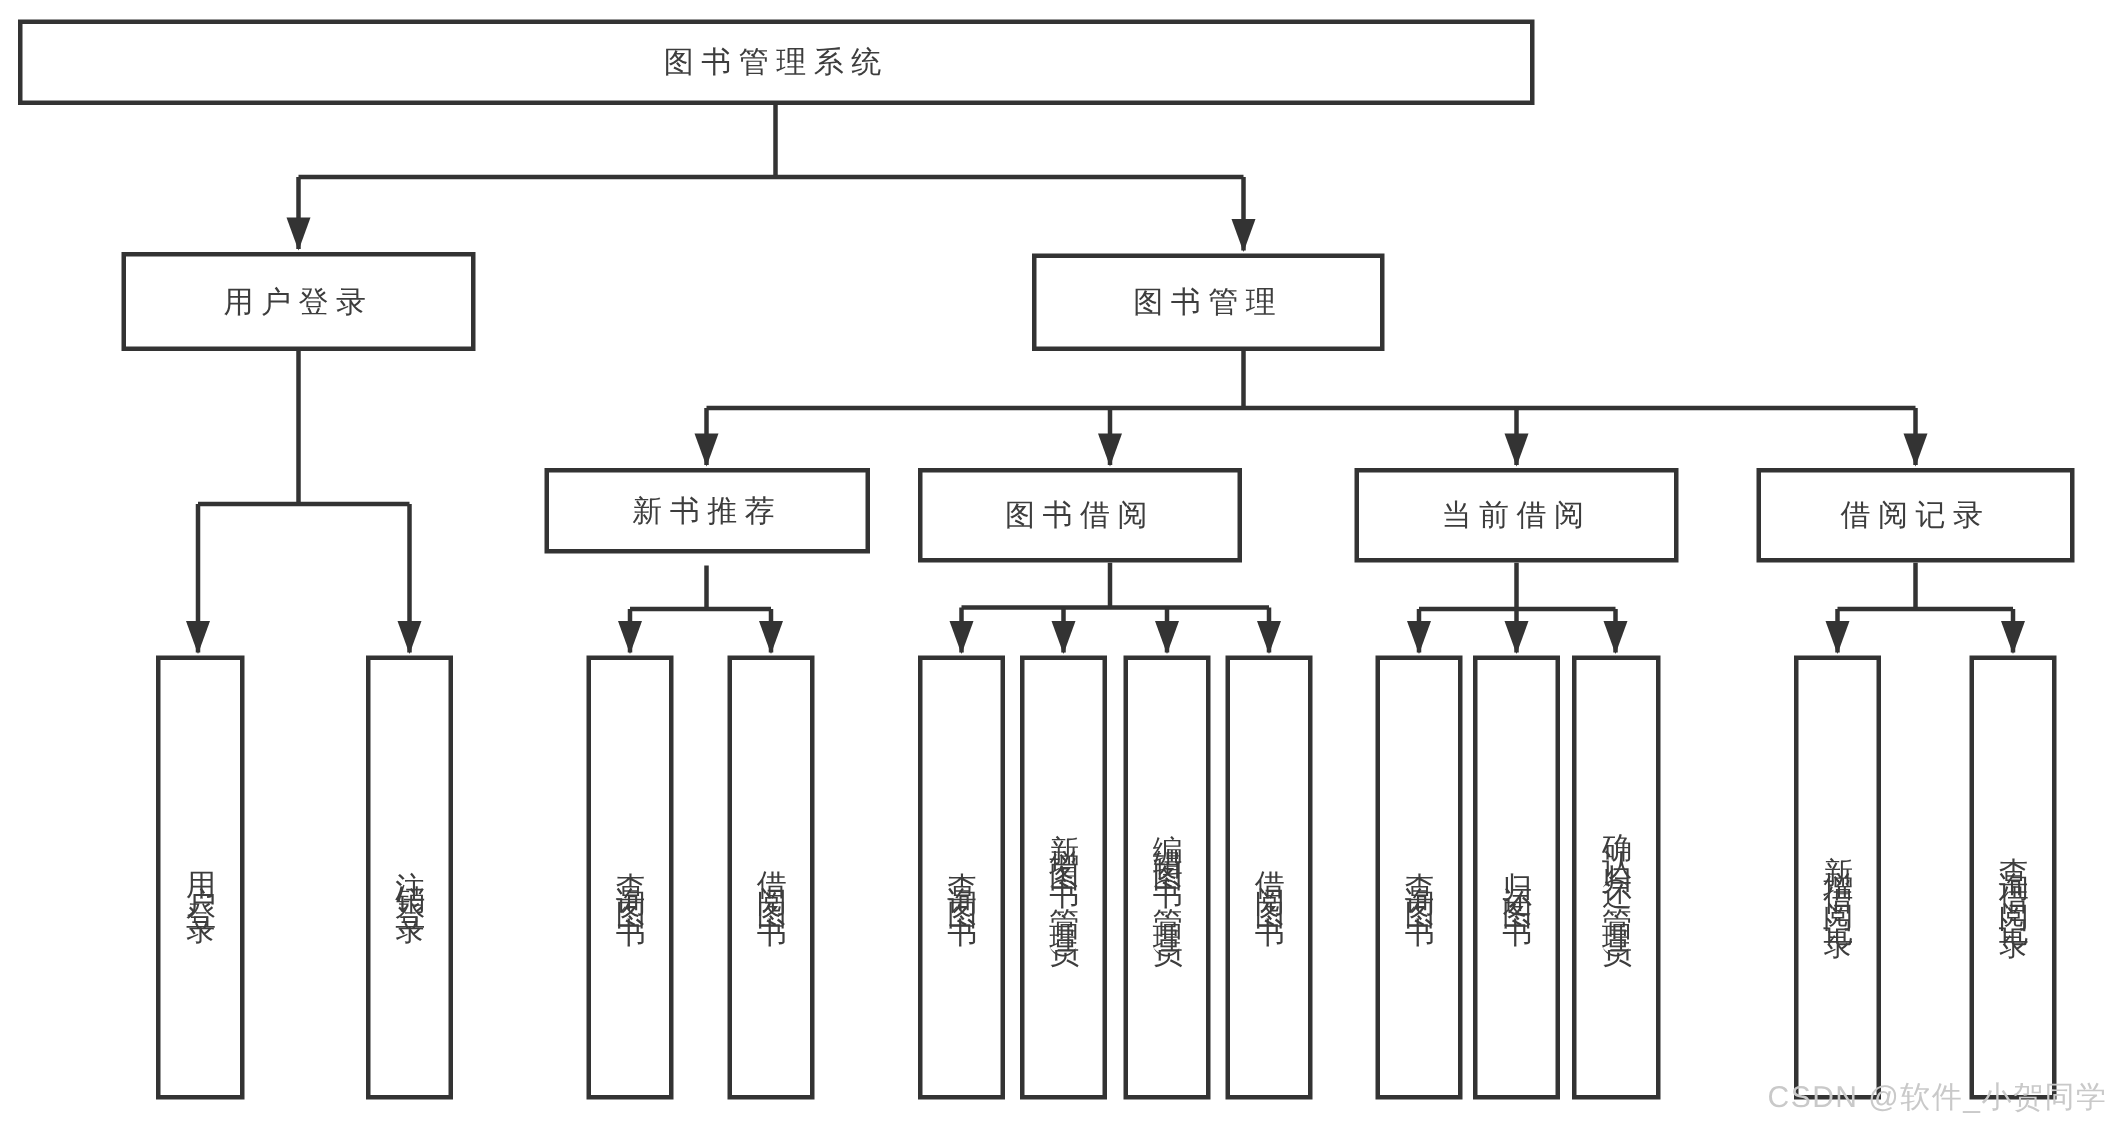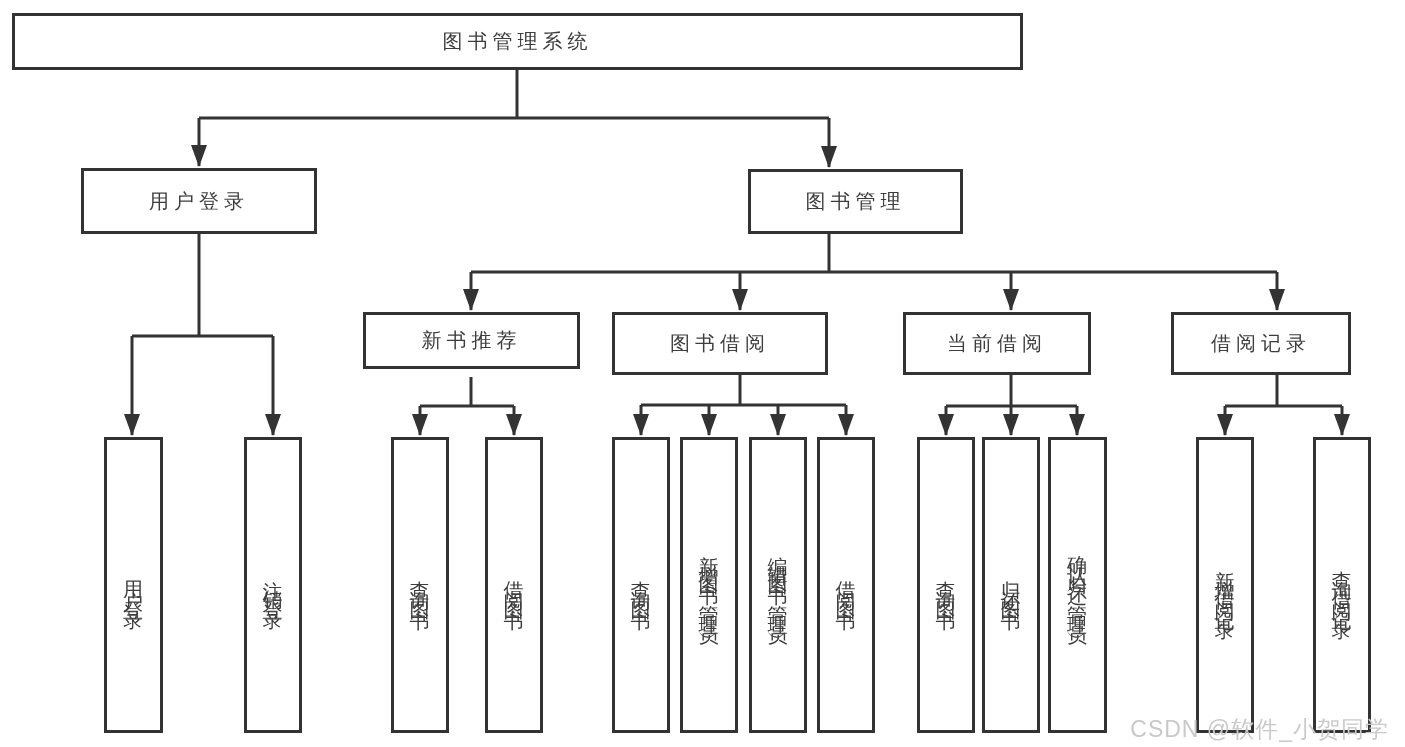--- a/index.html
+++ b/index.html
@@ -27,22 +27,22 @@
   }
   .node.leaf .lbl{
     writing-mode:vertical-rl;
     text-orientation:mixed;
     letter-spacing:10px;
     font-size:20px;
     line-height:1;
   }
   .watermark{
     position:absolute;
-    right:16px;bottom:2px;
-    font-size:23px;
+    right:0;bottom:2px;
+    font-size:20px;
     color:#c9c9c9;
     letter-spacing:1px;
     white-space:nowrap;
   }
 </style>
 </head>
 <body>
 
 <div class="canvas">
 
@@ -95,34 +95,34 @@
     <line class="wire" x1="1342" y1="406" x2="1342" y2="435" marker-end="url(#arr)"></line>
   </svg>
 
   <div class="node" style="left:12px;top:13px;width:1011px;height:57px;">
     <span class="lbl">图书管理系统</span>
   </div>
 
   <div class="node" style="left:81px;top:168px;width:236px;height:66px;">
     <span class="lbl">用户登录</span>
   </div>
-  <div class="node" style="left:748px;top:169px;width:215px;height:65px;">
+  <div class="node" style="left:688px;top:169px;width:235px;height:65px;">
     <span class="lbl">图书管理</span>
   </div>
 
   <div class="node" style="left:363px;top:312px;width:217px;height:57px;">
     <span class="lbl">新书推荐</span>
   </div>
   <div class="node" style="left:612px;top:312px;width:216px;height:63px;">
     <span class="lbl">图书借阅</span>
   </div>
-  <div class="node" style="left:903px;top:312px;width:188px;height:63px;">
+  <div class="node" style="left:903px;top:312px;width:216px;height:63px;">
     <span class="lbl">当前借阅</span>
   </div>
-  <div class="node" style="left:1171px;top:312px;width:180px;height:63px;">
+  <div class="node" style="left:1171px;top:312px;width:212px;height:63px;">
     <span class="lbl">借阅记录</span>
   </div>
 
   <div class="node leaf" style="left:104px;top:437px;width:59px;height:296px;">
     <span class="lbl">用户登录</span>
   </div>
   <div class="node leaf" style="left:244px;top:437px;width:58px;height:296px;">
     <span class="lbl">注销登录</span>
   </div>
 

